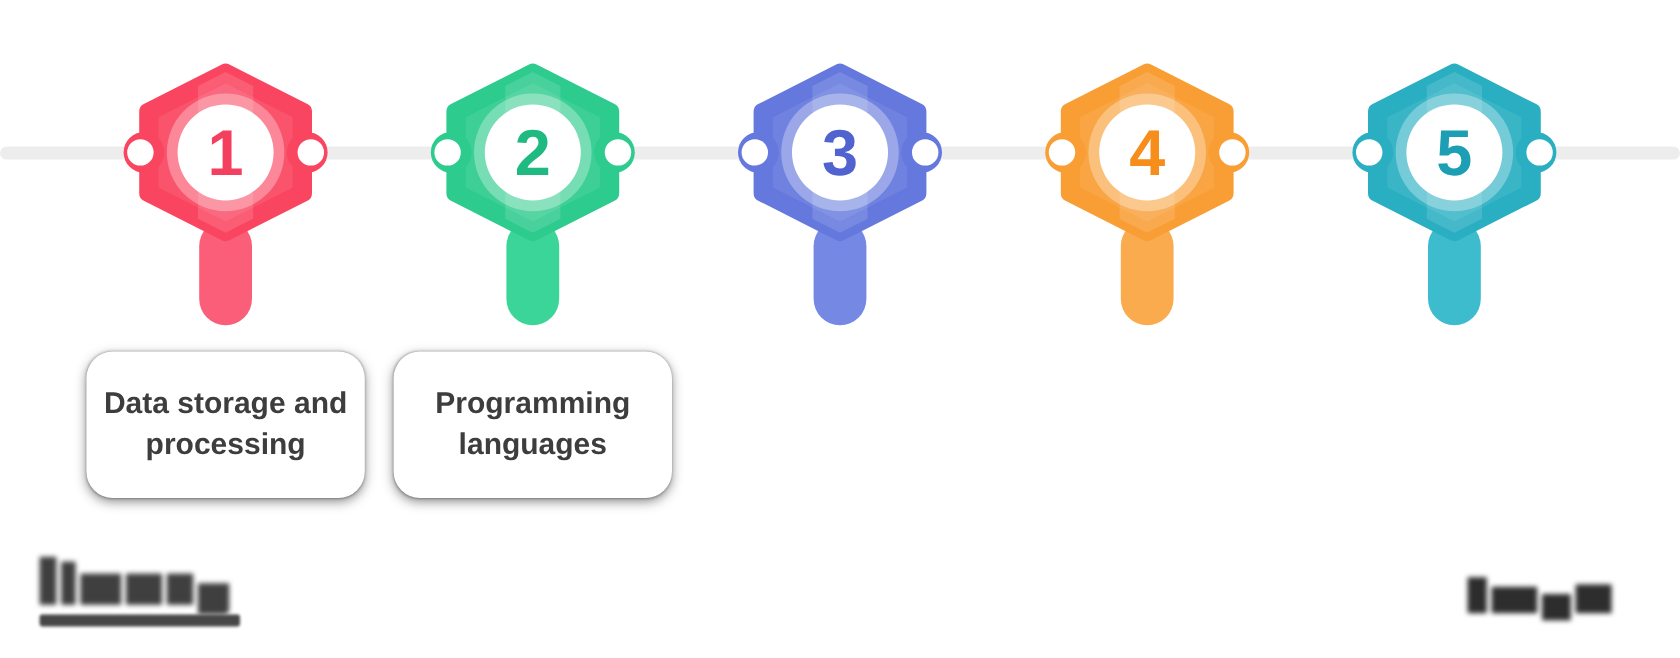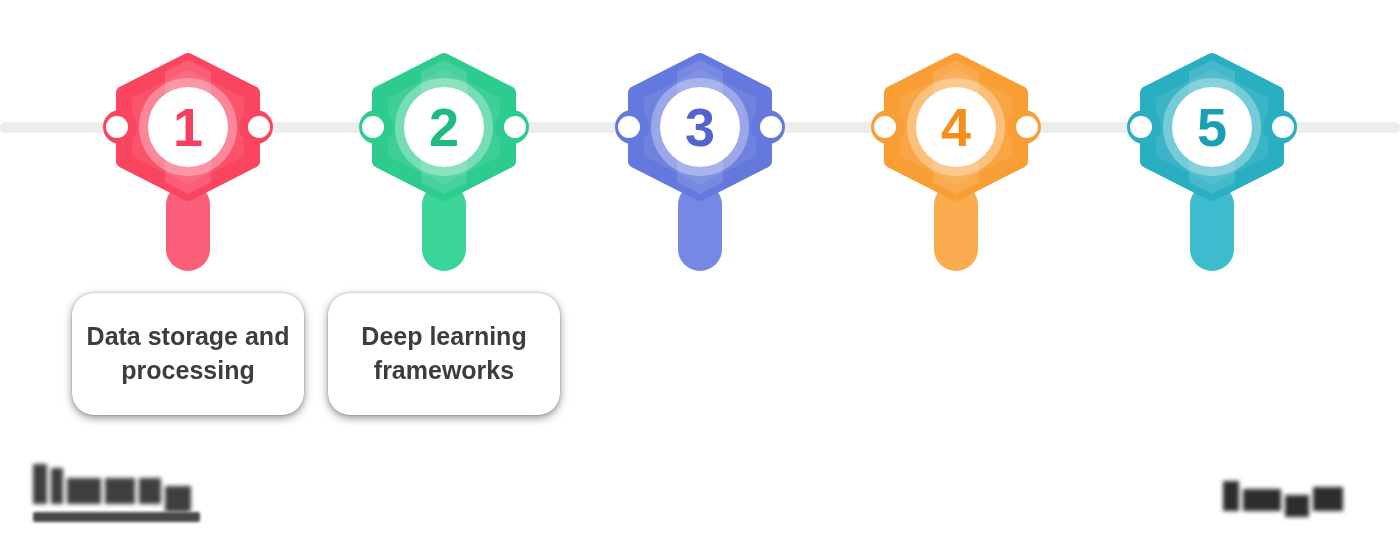--- a/index.html
+++ b/index.html
@@ -181,21 +181,21 @@
       <text class="num" x="95" y="103">5</text>
     </svg>
   </div>
 </div>
 
 <div class="cards-row">
   <div class="card">
     <div class="card-label">Data storage and processing</div>
   </div>
   <div class="card">
-    <div class="card-label">Deep learning frameworks</div>
+    <div class="card-label">Programming languages</div>
   </div>
 </div>
 
 <div class="logo-left">
   <div class="wordmark">
     <span class="seg-a"></span>
       <span class="seg-b"></span>
       <span class="seg-c"></span>
       <span class="seg-d"></span>
       <span class="seg-f"></span>

